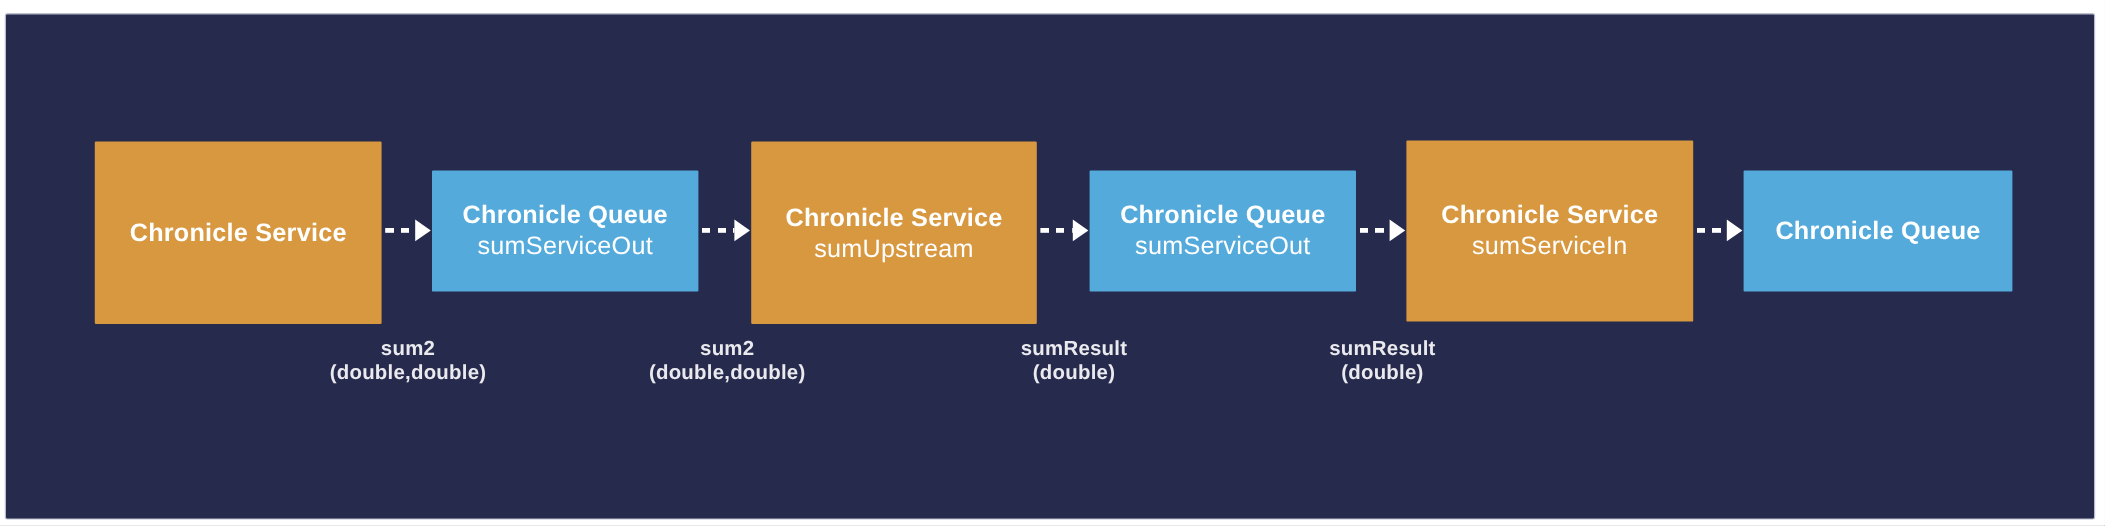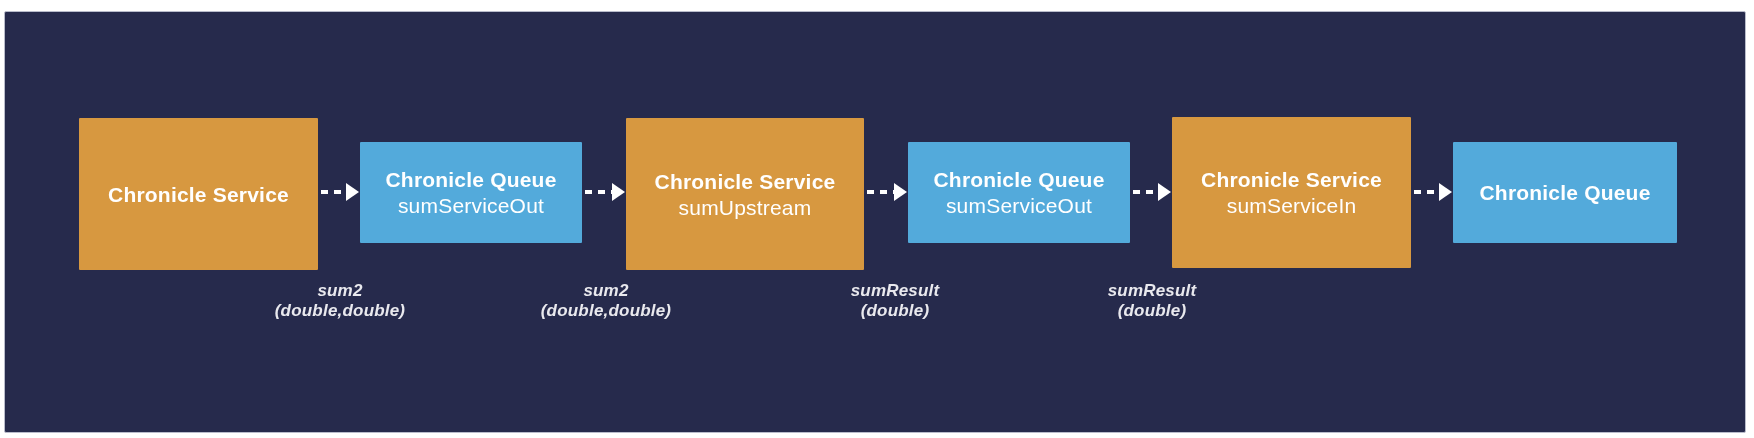--- a/index.html
+++ b/index.html
@@ -73,21 +73,20 @@
     position: absolute;
     top: 281px;
     transform: translateX(-50%);
     text-align: center;
     color: var(--label-text, #e9e9ee);
     font-size: 17px;
     font-weight: 600;
     line-height: 20px;
     letter-spacing: 0.2px;
     white-space: nowrap;
-    font-style: italic;
   }
 </style>
 </head>
 <body>
 
 <div class="canvas">
   <div class="panel"></div>
 
   <div class="node service" style="left:79px; top:118px; width:239px; height:152px;">
     <div class="title">Chronicle Service</div>

